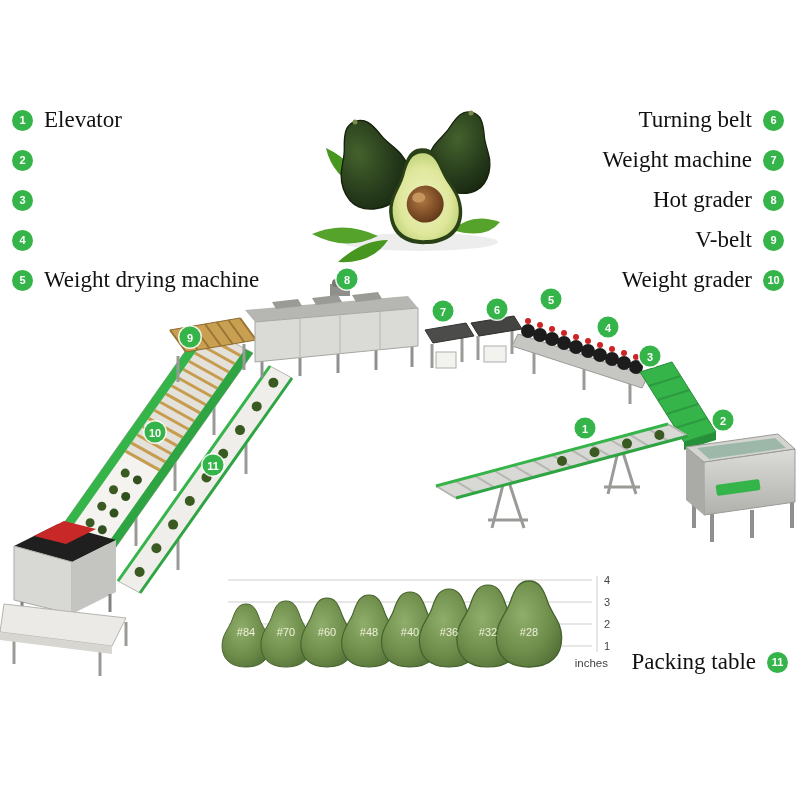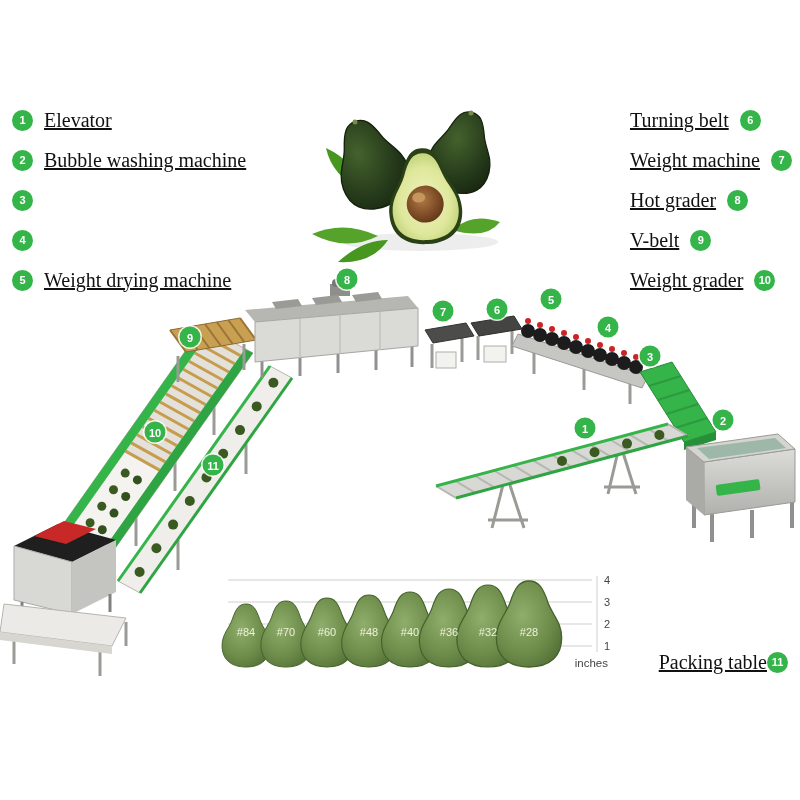--- a/index.html
+++ b/index.html
@@ -1,27 +1,27 @@
 <!DOCTYPE html>
 <html><head>
 <meta charset="utf-8">
 <style>
   html,body{margin:0;padding:0;background:#fff;}
   .stage{position:relative;width:800px;height:800px;background:#fff;overflow:hidden;
          font-family:"Liberation Serif", serif;}
   svg{position:absolute;left:0;top:0;}
   .legend{position:absolute;top:100px;display:flex;flex-direction:column;}
   .legend-left{left:12px;align-items:flex-start;}
-  .legend-right{right:8px;margin-left:32px;}
+  .legend-right{right:16px;align-items:flex-end;margin-left:32px;}
   .legend-row{height:40px;display:flex;align-items:center;gap:11px;}
   .badge{width:21px;height:21px;border-radius:50%;background:#35b44a;color:#fff;
          font-family:"Liberation Sans",sans-serif;font-size:11px;font-weight:bold;
          display:flex;align-items:center;justify-content:center;flex:0 0 auto;}
-  .legend-label{font-size:20px;color:#111;white-space:nowrap;text-decoration:underline;}
-  .packing-row{position:absolute;right:12px;top:642px;height:40px;display:flex;align-items:center;}
+  .legend-label{font-size:23px;color:#111;white-space:nowrap;}
+  .packing-row{position:absolute;right:12px;top:642px;height:40px;display:flex;align-items:center;gap:11px;}
   .marker{position:absolute;width:21px;height:21px;border-radius:50%;background:#35b44a;color:#fff;
           font-family:"Liberation Sans",sans-serif;font-size:11px;font-weight:bold;
           display:flex;align-items:center;justify-content:center;
           transform:translate(-50%,-50%);box-shadow:0 0 0 1.5px rgba(255,255,255,.85);}
   .size-label{font-family:"Liberation Sans",sans-serif;font-size:11px;fill:#eef0da;text-anchor:middle;}
   .tick-label{font-family:"Liberation Sans",sans-serif;font-size:11px;fill:#444;}
   .unit-label{font-family:"Liberation Sans",sans-serif;font-size:11.5px;fill:#444;text-anchor:end;}
   .grid{stroke:#cfcfcc;stroke-width:1;}
 </style>
 </head>
@@ -345,21 +345,20 @@
   </g>
 </svg>
 
   <div class="legend legend-left">
     <div class="legend-row">
       <span class="badge">1</span>
       <span class="legend-label">Elevator</span>
     </div>
     <div class="legend-row">
       <span class="badge">2</span>
-      <span class="legend-label">Bubble washing machine</span>
     </div>
     <div class="legend-row">
       <span class="badge">3</span>
     </div>
     <div class="legend-row">
       <span class="badge">4</span>
     </div>
     <div class="legend-row">
       <span class="badge">5</span>
       <span class="legend-label">Weight drying machine</span>

